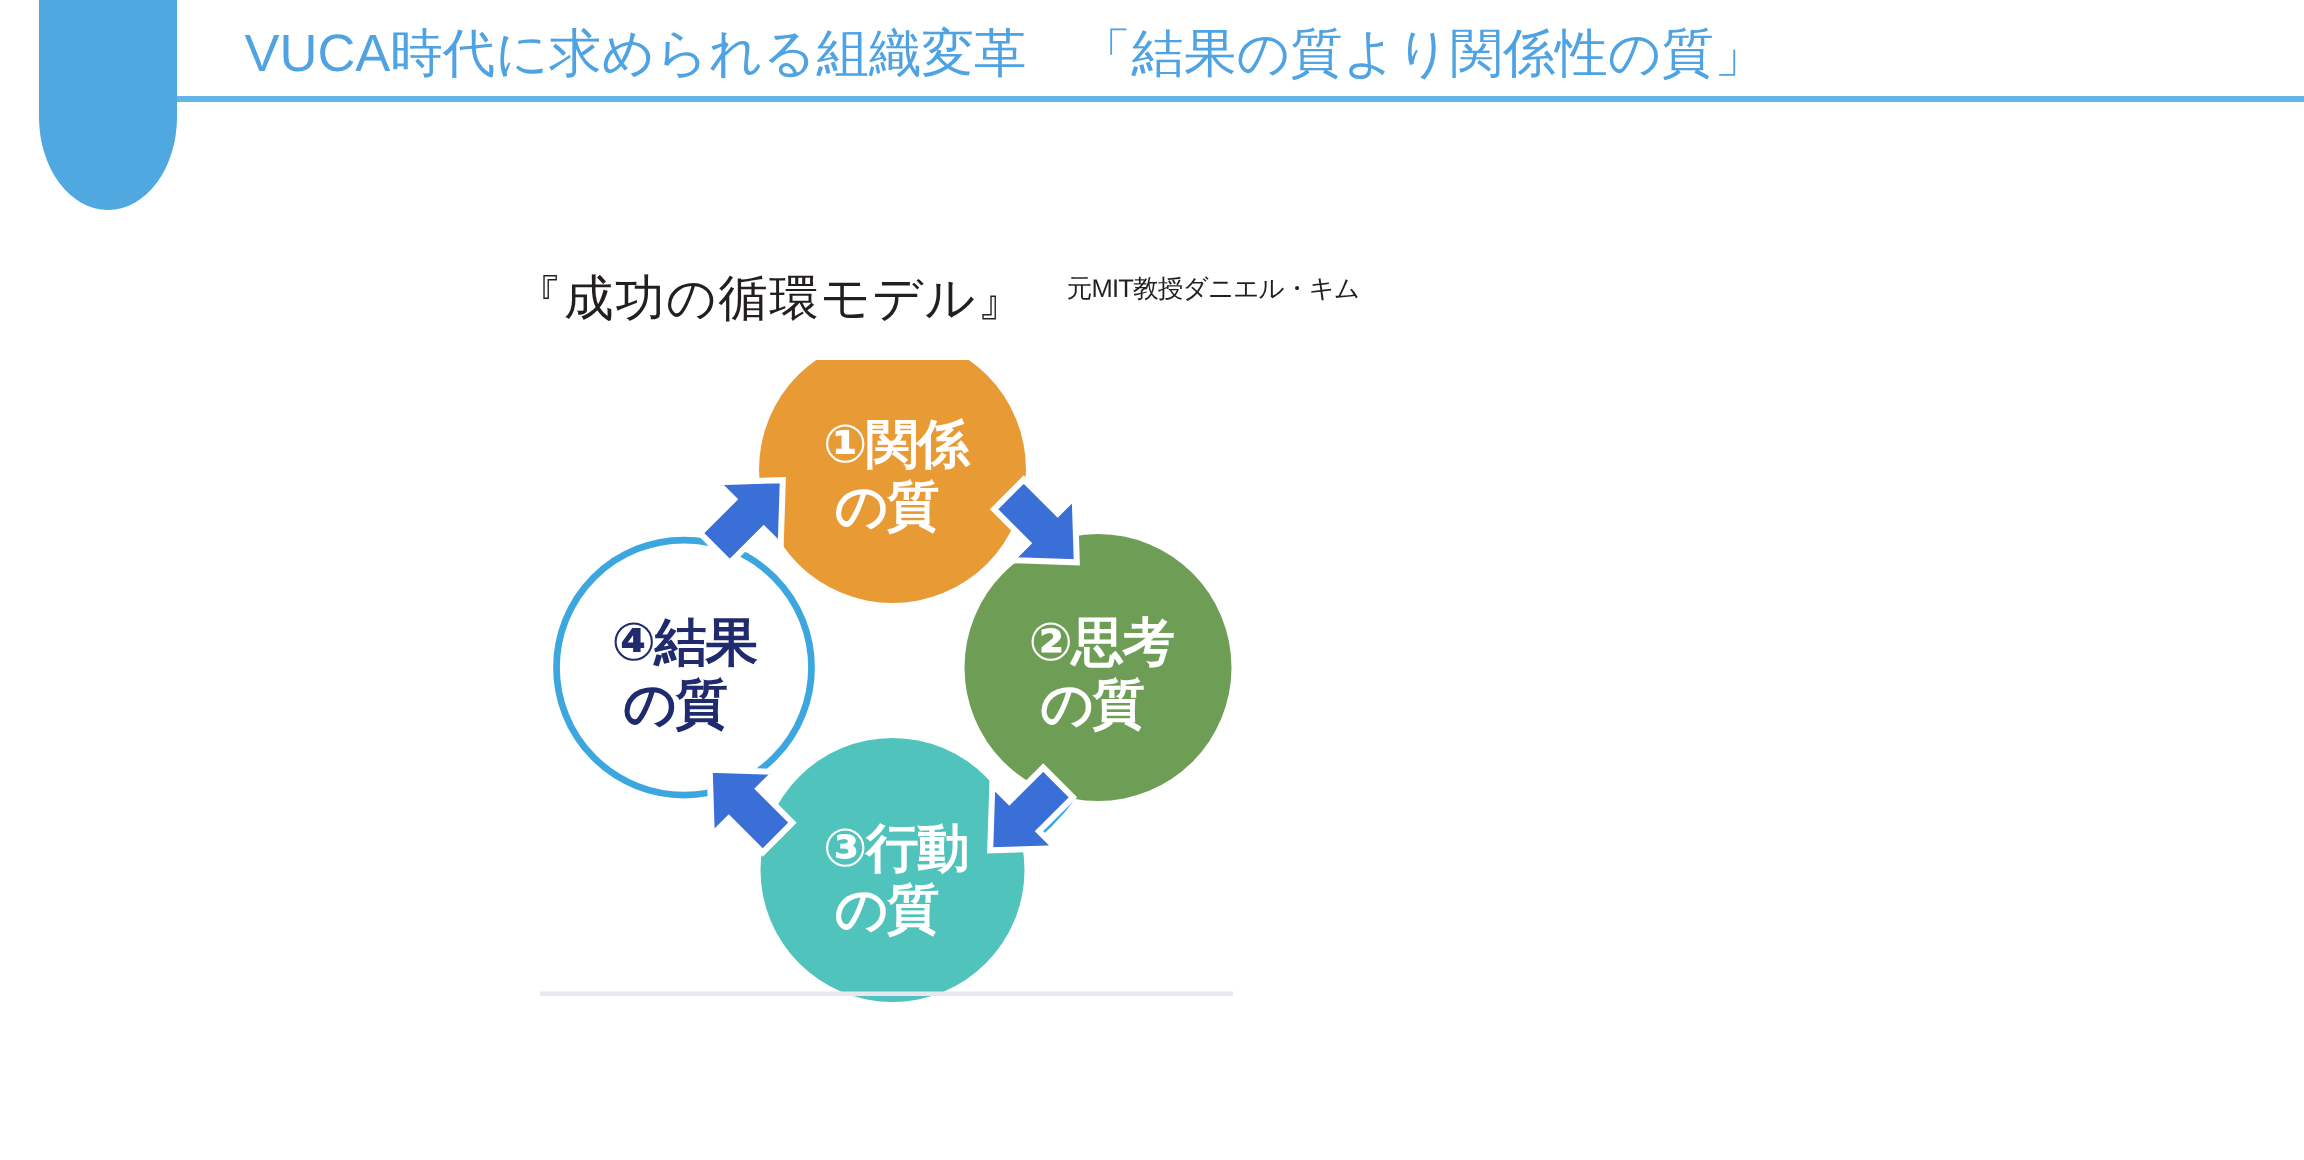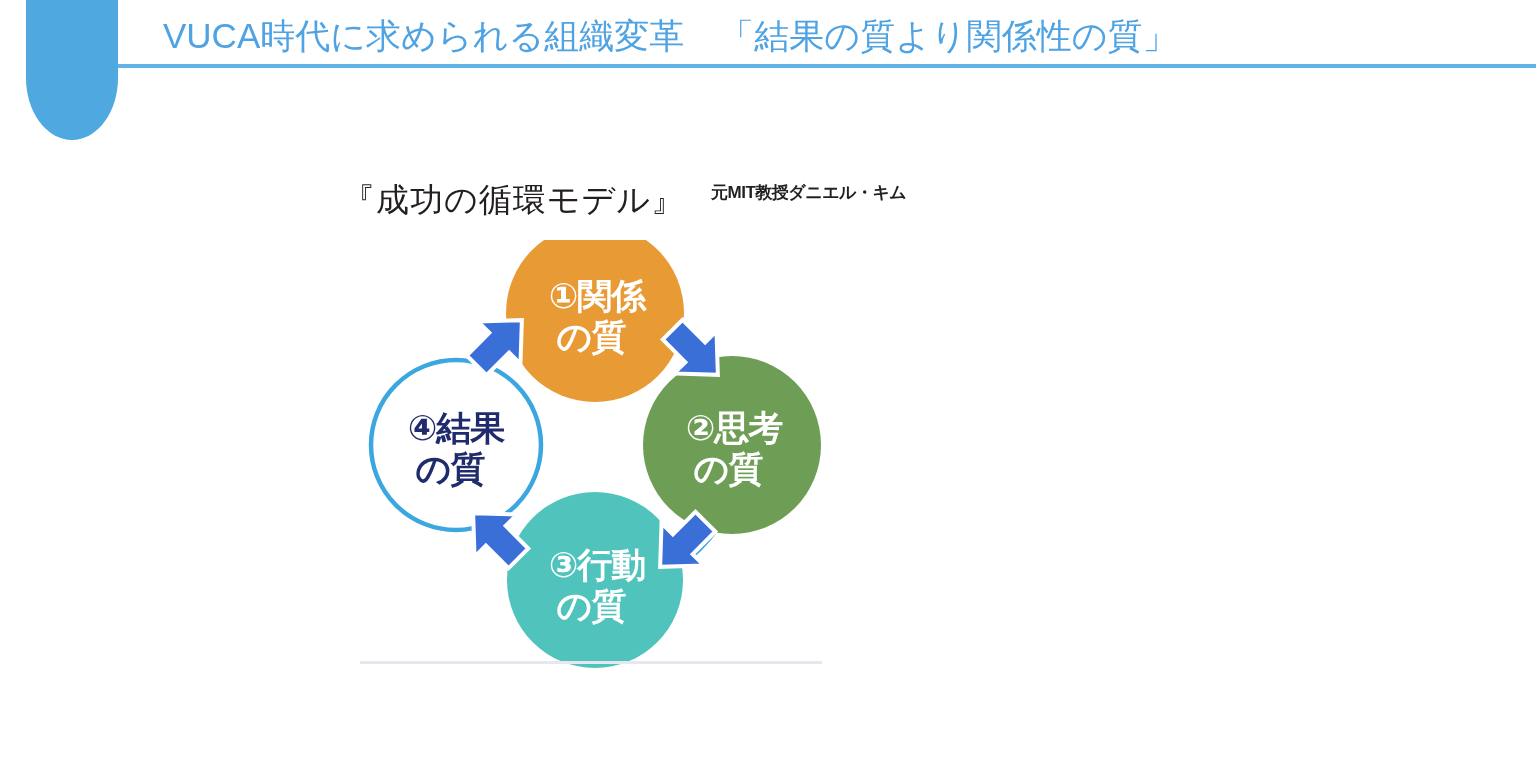--- a/index.html
+++ b/index.html
@@ -61,21 +61,21 @@
     font-size: 33px;
     color: #231f20;
     font-family: "Liberation Serif", serif;
     letter-spacing: 1px;
     white-space: nowrap;
     line-height: 1;
   }
   #model-attribution {
     font-size: 17px;
     color: #231f20;
-    font-weight: bold;
+    font-weight: normal;
     white-space: nowrap;
     line-height: 1;
     padding-bottom: 4px;
     letter-spacing: -0.5px;
   }
 
   
   #cycle-diagram {
     position: absolute;
     left: 360px;

